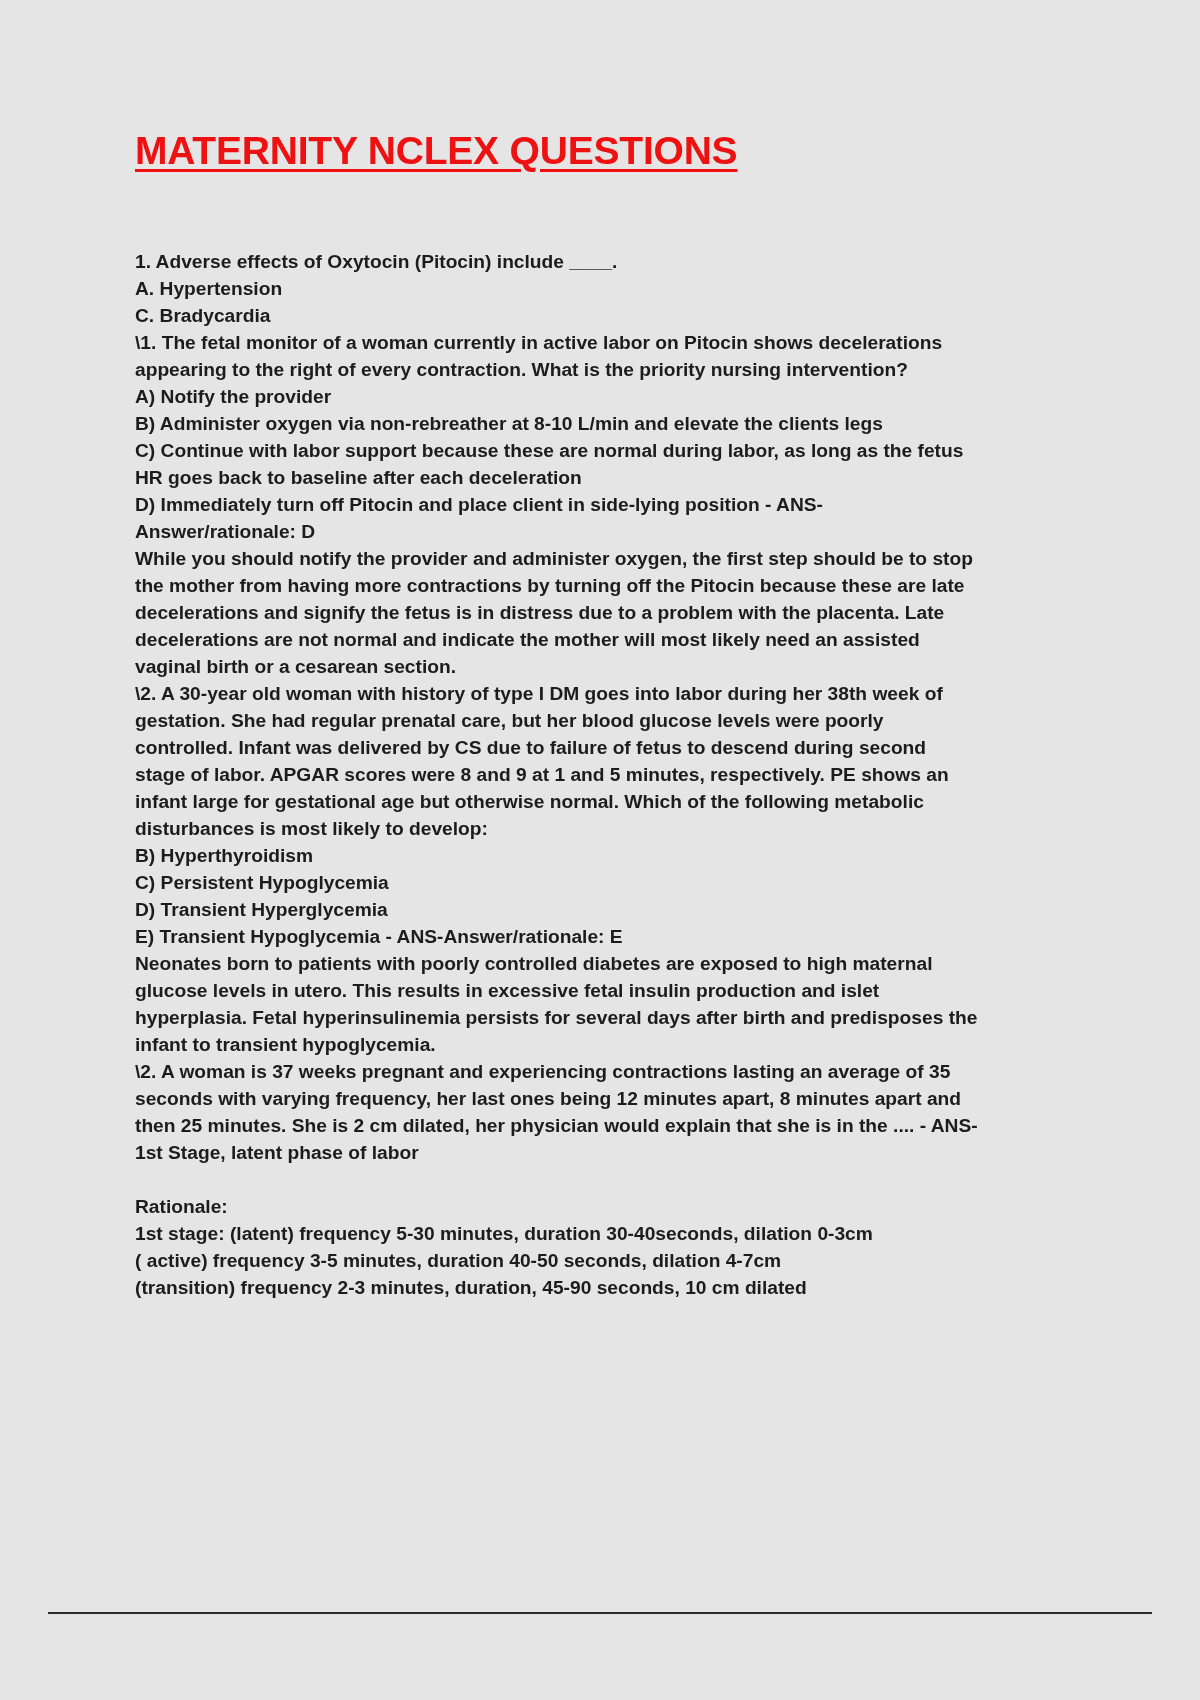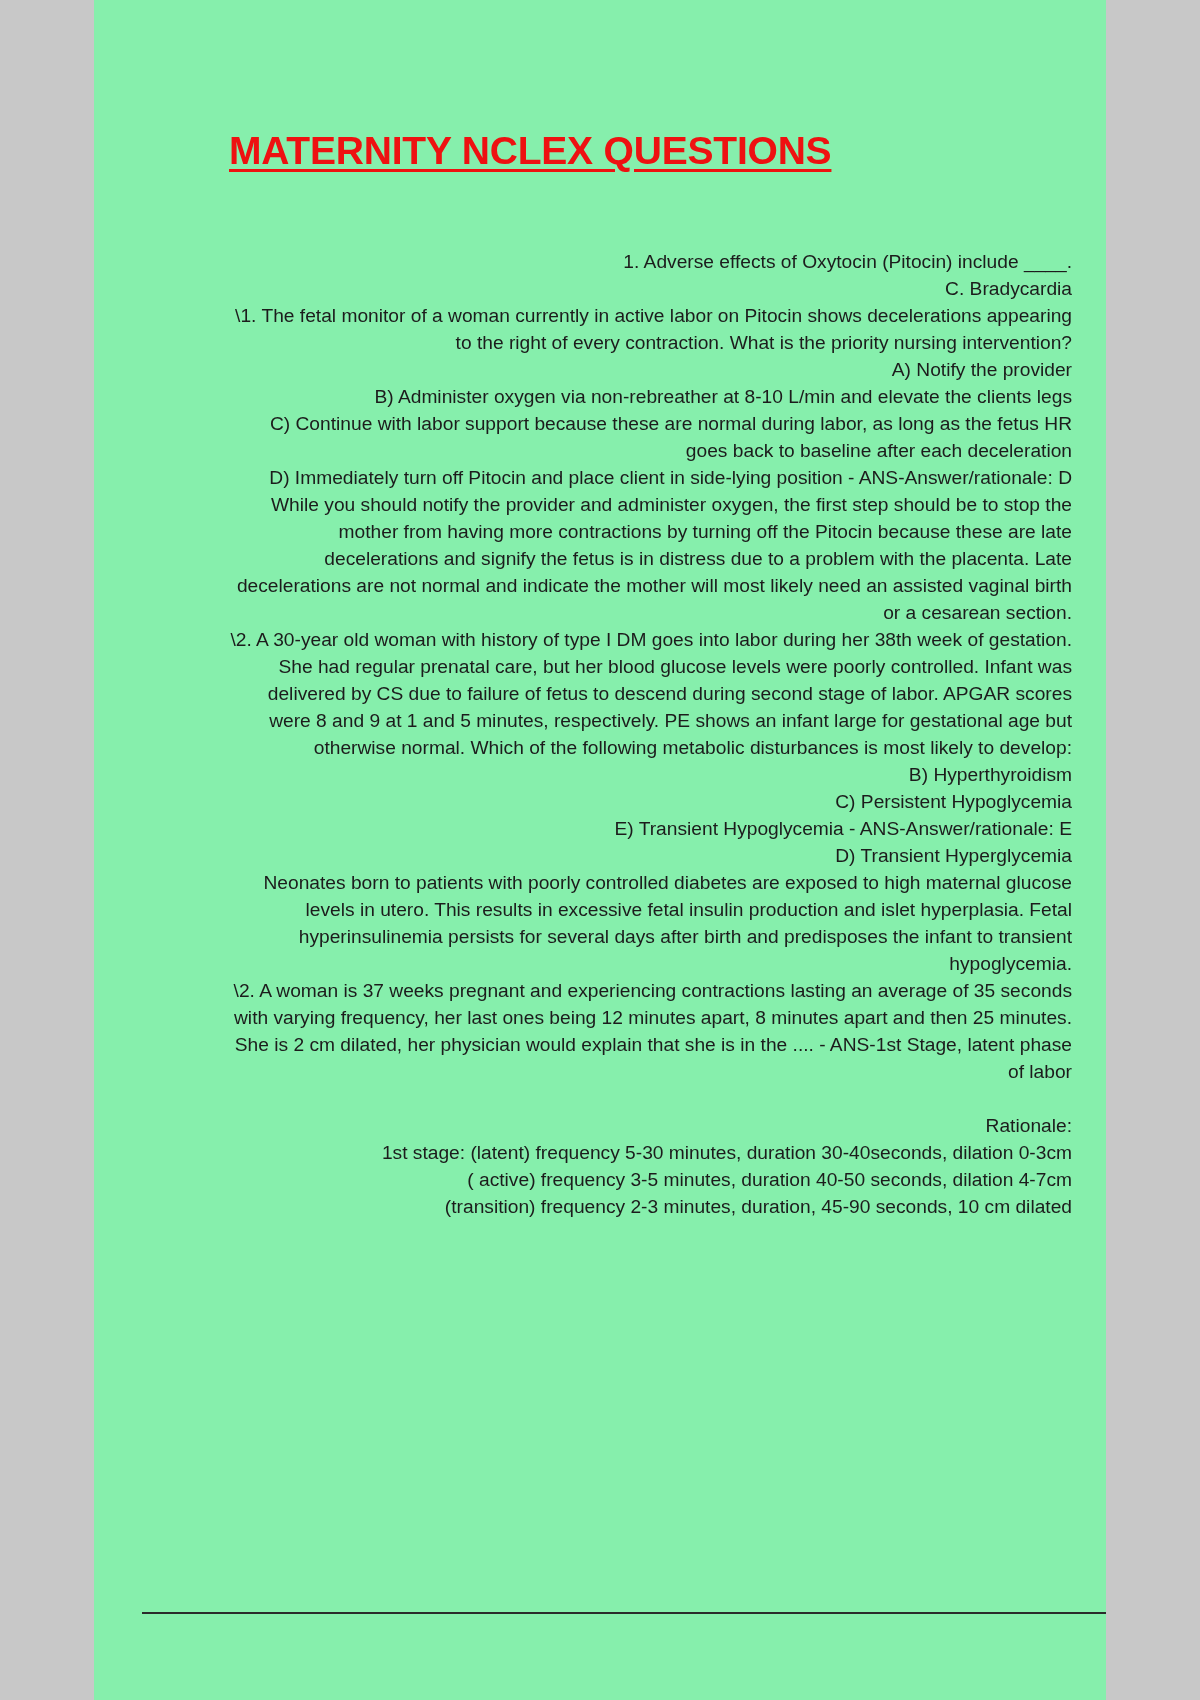--- a/index.html
+++ b/index.html
@@ -6,24 +6,24 @@
   html, body {
     margin: 0;
     padding: 0;
     background: #c8c8c8;
   }
   body {
     font-family: "Liberation Sans", sans-serif;
   }
   .page {
     position: relative;
-    width: 1012px;
+    width: 1200px;
     height: 1700px;
     margin: 0 auto;
-    background: #86efac;
+    background: #e5e5e5;
     overflow: hidden;
     box-sizing: border-box;
   }
   .doc-title {
     margin: 0;
     padding: 0;
     position: absolute;
     left: 135px;
     top: 128px;
     font-size: 39px;
@@ -36,21 +36,22 @@
     white-space: nowrap;
   }
   .body-text {
     position: absolute;
     left: 135px;
     top: 248px;
     width: 843px;
     font-size: 19.2px;
     line-height: 27px;
     color: #1c1c1c;
-    text-align: right;
+    text-align: left;
+    font-weight: bold;
   }
   .body-text p {
     margin: 0;
     padding: 0;
   }
   .blank-line {
     height: 27px;
   }
   .rule {
     position: absolute;
@@ -63,32 +64,33 @@
 </style>
 </head>
 <body>
 
 <div class="page">
 
   <h1 class="doc-title">MATERNITY NCLEX QUESTIONS</h1>
 
   <div class="body-text">
       <p>1. Adverse effects of Oxytocin (Pitocin) include ____.</p>
+      <p>A. Hypertension</p>
       <p>C. Bradycardia</p>
       <p>\1. The fetal monitor of a woman currently in active labor on Pitocin shows decelerations appearing to the right of every contraction. What is the priority nursing intervention?</p>
       <p>A) Notify the provider</p>
       <p>B) Administer oxygen via non-rebreather at 8-10 L/min and elevate the clients legs</p>
       <p>C) Continue with labor support because these are normal during labor, as long as the fetus HR goes back to baseline after each deceleration</p>
       <p>D) Immediately turn off Pitocin and place client in side-lying position - ANS-Answer/rationale: D</p>
       <p>While you should notify the provider and administer oxygen, the first step should be to stop the mother from having more contractions by turning off the Pitocin because these are late decelerations and signify the fetus is in distress due to a problem with the placenta. Late decelerations are not normal and indicate the mother will most likely need an assisted vaginal birth or a cesarean section.</p>
       <p>\2. A 30-year old woman with history of type I DM goes into labor during her 38th week of gestation. She had regular prenatal care, but her blood glucose levels were poorly controlled. Infant was delivered by CS due to failure of fetus to descend during second stage of labor. APGAR scores were 8 and 9 at 1 and 5 minutes, respectively. PE shows an infant large for gestational age but otherwise normal. Which of the following metabolic disturbances is most likely to develop:</p>
       <p>B) Hyperthyroidism</p>
       <p>C) Persistent Hypoglycemia</p>
+      <p>D) Transient Hyperglycemia</p>
       <p>E) Transient Hypoglycemia - ANS-Answer/rationale: E</p>
-      <p>D) Transient Hyperglycemia</p>
       <p>Neonates born to patients with poorly controlled diabetes are exposed to high maternal glucose levels in utero. This results in excessive fetal insulin production and islet hyperplasia. Fetal hyperinsulinemia persists for several days after birth and predisposes the infant to transient hypoglycemia.</p>
       <p>\2. A woman is 37 weeks pregnant and experiencing contractions lasting an average of 35 seconds with varying frequency, her last ones being 12 minutes apart, 8 minutes apart and then 25 minutes. She is 2 cm dilated, her physician would explain that she is in the .... - ANS-1st Stage, latent phase of labor</p>
       <p class="blank-line">&nbsp;</p>
       <p>Rationale:</p>
       <p>1st stage: (latent) frequency 5-30 minutes, duration 30-40seconds, dilation 0-3cm</p>
       <p>( active) frequency 3-5 minutes, duration 40-50 seconds, dilation 4-7cm</p>
       <p>(transition) frequency 2-3 minutes, duration, 45-90 seconds, 10 cm dilated</p>
     </div>
 
   <div class="rule"></div>

